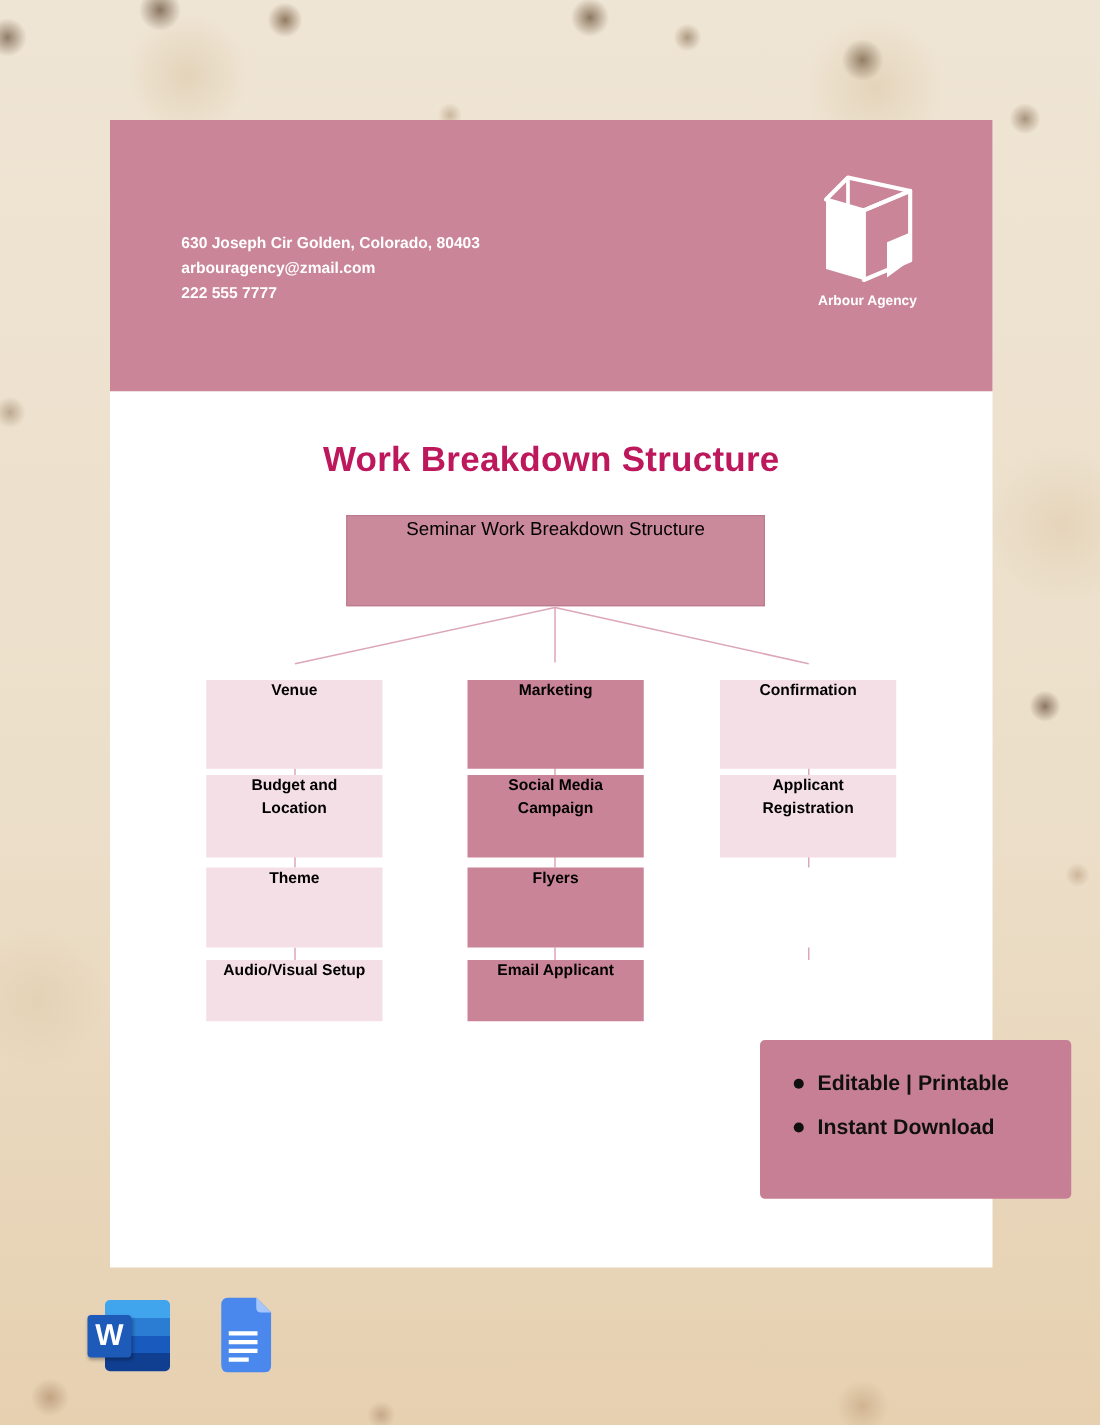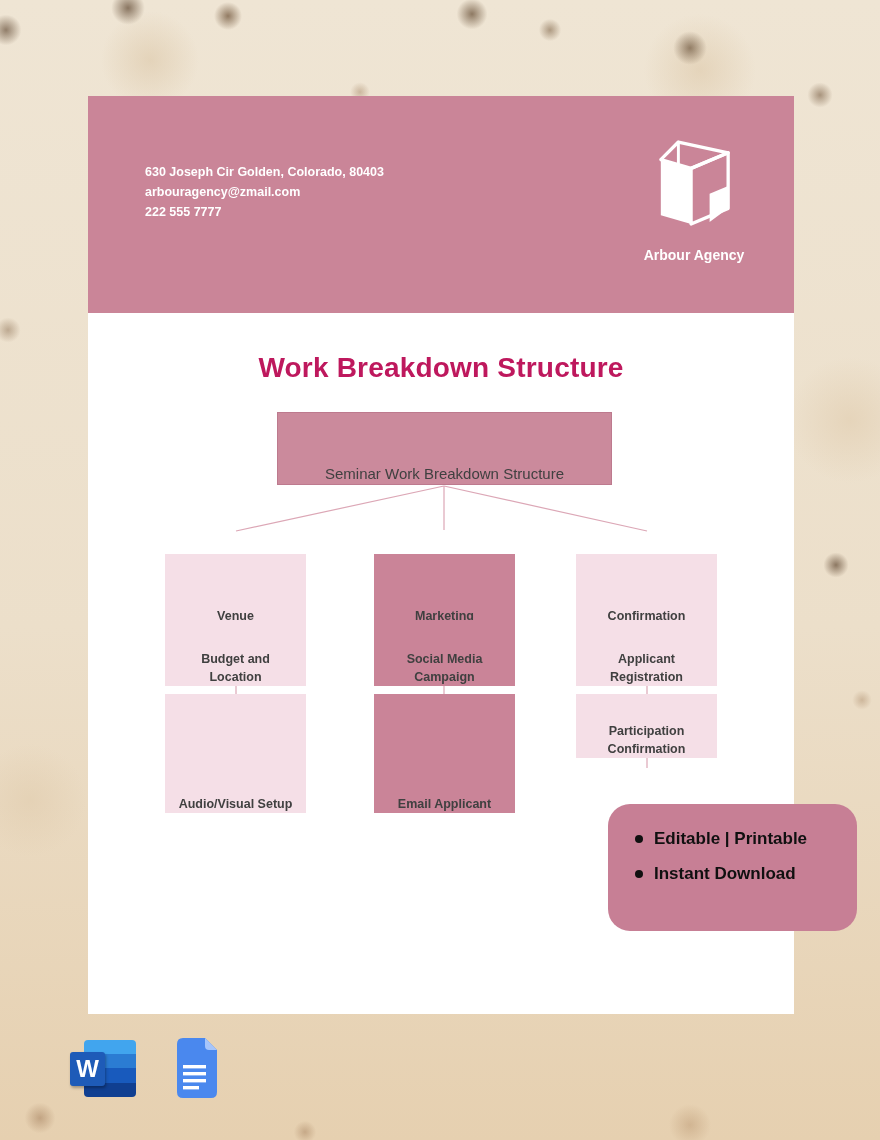--- a/index.html
+++ b/index.html
@@ -27,48 +27,48 @@
       radial-gradient(circle 80px at 700px 70px, rgba(216,192,157,.45),rgba(216,192,157,0) 70%),
       radial-gradient(circle 90px at 850px 420px,rgba(222,200,168,.50),rgba(222,200,168,0) 70%),
       radial-gradient(circle 80px at 30px 800px, rgba(222,200,168,.45),rgba(222,200,168,0) 70%),
       linear-gradient(180deg,#efe5d4 0%,#ecdfca 55%,#e6d0b0 100%);
   }
 
   .page{ position:absolute; left:88px; top:96px; width:706px; height:918px; background:#ffffff; }
 
   
   .letterhead{ position:absolute; left:0; top:0; width:706px; height:217px; background:#ca8598; }
-  .contact{ position:absolute; left:57px; top:66px; color:#fff; font-size:12.5px; font-weight:bold; line-height:20px; }
+  .contact{ position:absolute; left:57px; top:88px; color:#fff; font-size:12.5px; font-weight:bold; line-height:20px; }
   .logo{ position:absolute; left:552px; top:42px; width:108px; text-align:center; }
   .logo svg{ display:block; margin:0 auto; }
-  .brand{ color:#fff; font-weight:bold; font-size:14px; margin-top:19px; }
+  .brand{ color:#fff; font-weight:bold; font-size:11px; margin-top:7px; }
 
   
   .doc-title{ position:absolute; left:0; top:256px; width:706px; text-align:center;
               color:#be185d; font-size:28px; font-weight:bold; letter-spacing:.2px; }
 
   
   .connectors{ position:absolute; left:0; top:0; pointer-events:none; }
-  .wbs-box{ position:absolute; display:flex; align-items:flex-end; justify-content:center;
-            text-align:center; color:#404040; font-size:12.5px; font-weight:600; line-height:1.4; }
+  .wbs-box{ position:absolute; display:flex; align-items:flex-start; justify-content:center;
+            text-align:center; color:#000000; font-size:12.5px; font-weight:600; line-height:1.4; }
   .wbs-box span{ display:inline-block; max-width:120px; }
   .root{ left:189px; top:316px; width:335px; height:73px; background:#cb8a9c;
          border:1px solid #bd7a8e; font-size:15px; font-weight:400; }
   .root span{ max-width:320px; }
   .light{ background:#f5dfe7; }
   .dark{ background:#ca8498; }
   .c1{ left:77px; } .c2{ left:286px; } .c3{ left:488px; }
-  .r1{ top:458px; height:71px; width:141px; }
+  .r1{ top:448px; height:71px; width:141px; }
   .r2{ top:524px; height:66px; width:141px; }
   .r3{ top:598px; height:64px; width:141px; }
-  .r4{ top:648px; height:69px; width:141px; }
+  .r4{ top:672px; height:49px; width:141px; }
 
   
-  .badge{ position:absolute; left:608px; top:804px; width:249px; height:127px;
-          background:#c77f95; border-radius:22px; padding:25px 0 0 27px; }
+  .badge{ position:absolute; left:608px; top:832px; width:249px; height:127px;
+          background:#c77f95; border-radius:4px; padding:25px 0 0 27px; }
   .badge-item{ display:flex; align-items:center; margin-bottom:15px;
                color:#101010; font-size:17px; font-weight:600; }
   .bullet{ width:8px; height:8px; border-radius:50%; background:#101010; margin-right:11px; flex:0 0 auto; }
 
   
   .word-icon{ position:absolute; left:70px; top:1038px; width:66px; height:62px; }
   .word-doc{ position:absolute; left:14px; top:2px; width:52px; height:57px; border-radius:4px;
              background:linear-gradient(180deg,#41a5ee 0 25%,#2b7cd3 25% 50%,#185abd 50% 75%,#103f91 75% 100%); }
   .word-tile{ position:absolute; left:0; top:14px; width:35px; height:34px; background:#1e5bb8;
               border-radius:3px; box-shadow:1px 2px 3px rgba(0,0,0,.30);
@@ -151,23 +151,20 @@
     <div class="wbs-box dark c2 r4">
       <span>Email Applicant</span>
     </div>
 
     <div class="wbs-box light c3 r1">
       <span>Confirmation</span>
     </div>
     <div class="wbs-box light c3 r2">
       <span>Applicant Registration</span>
     </div>
-    <div class="wbs-box light c3 r3">
-      <span>Participation Confirmation</span>
-    </div>
 
   </div>
 
   <div class="badge">
     <div class="badge-item">
       <span class="bullet"></span>
       <span>Editable | Printable</span>
     </div>
     <div class="badge-item">
       <span class="bullet"></span>

